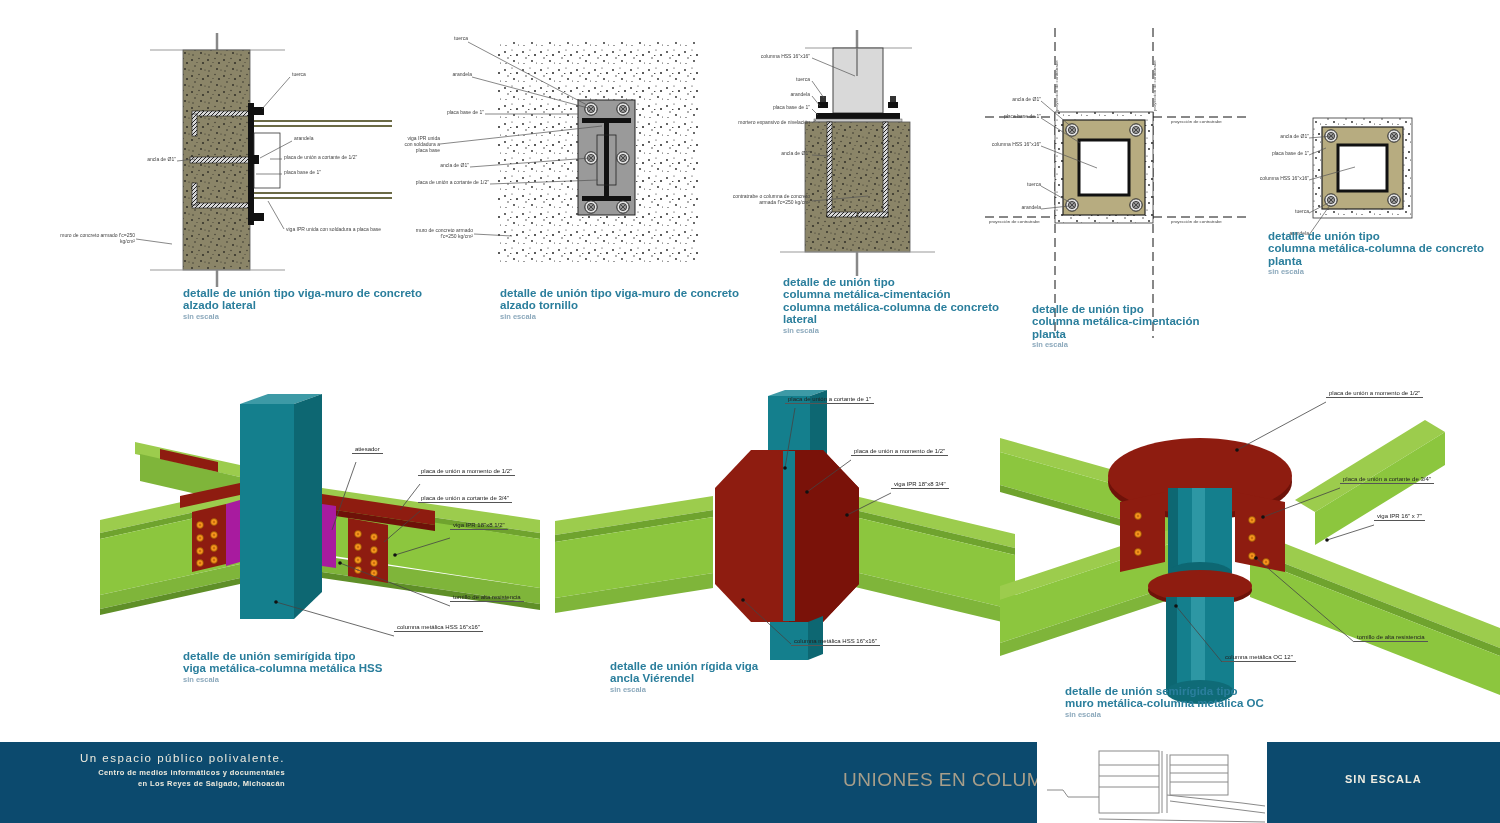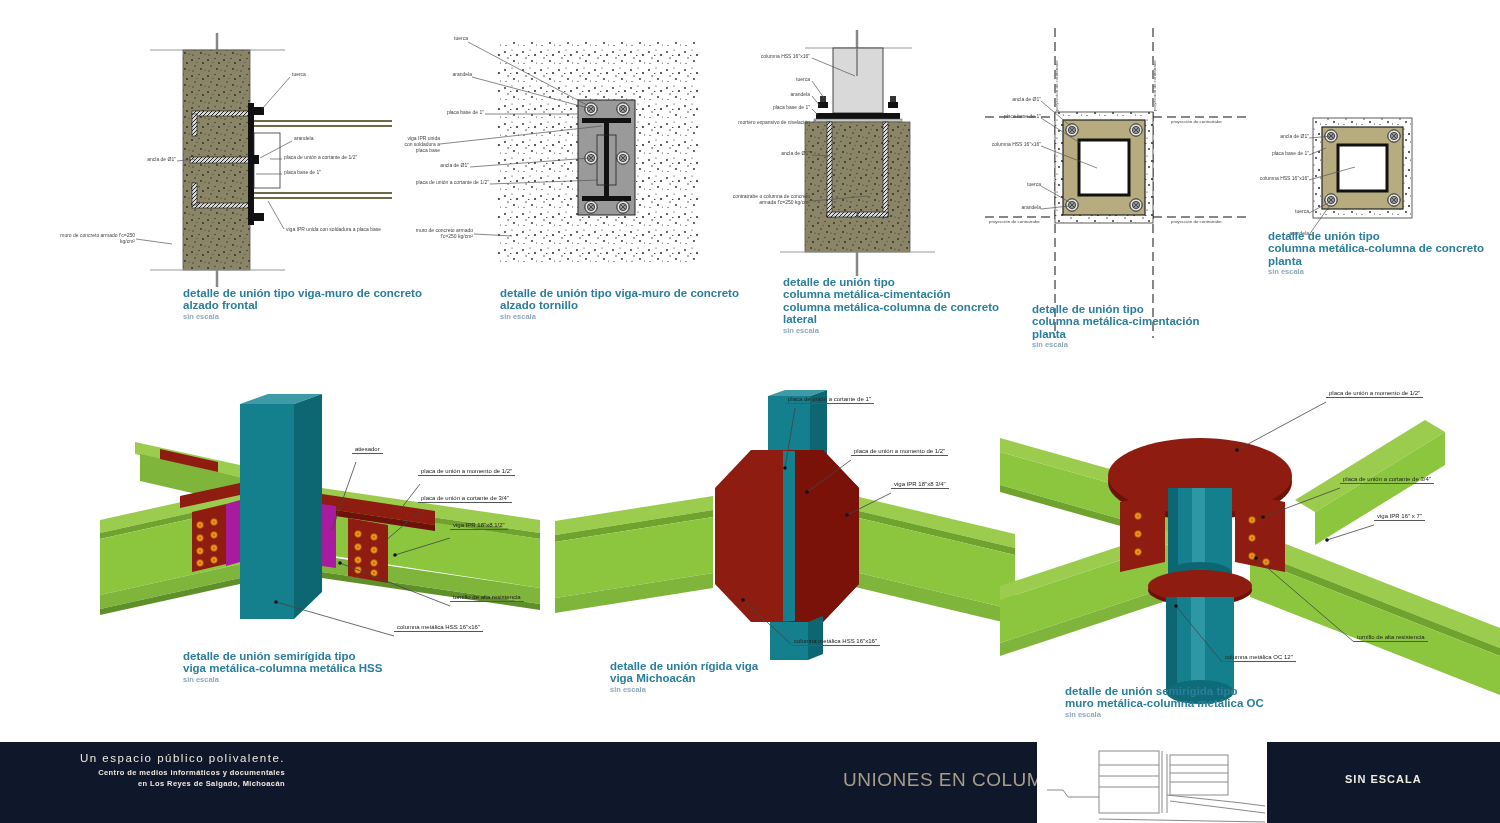--- a/index.html
+++ b/index.html
@@ -9,21 +9,21 @@
   .panel svg{position:absolute;left:0;top:0;}
   .lbl{position:absolute;font-size:5px;line-height:1.2;color:#444;white-space:nowrap;}
   .lbl.r{text-align:right;}
   .lbl.wrap{white-space:normal;}
   .vlbl{position:absolute;font-size:4.4px;color:#555;white-space:nowrap;
         transform:rotate(-90deg);transform-origin:left bottom;}
   .call{position:absolute;font-size:6px;color:#222;white-space:nowrap;
         border-bottom:0.8px solid #555;padding:0 3px 1px 3px;}
   .title{position:absolute;color:#2A7E9C;font-weight:bold;font-size:11.5px;line-height:1.08;}
   .title .scale{display:block;color:#8CA9BC;font-size:7.5px;font-weight:bold;margin-top:1px;}
-  .footer{position:absolute;left:0;top:742px;width:1500px;height:81px;background:#0f172a;}
+  .footer{position:absolute;left:0;top:742px;width:1500px;height:81px;background:#0c4a6e;}
   .f-left{position:absolute;right:1215px;top:10px;width:320px;text-align:right;color:#EFEBDE;}
   .f-tagline{font-size:11.5px;letter-spacing:1.5px;margin-bottom:4px;}
   .f-sub{font-size:7.5px;font-weight:bold;letter-spacing:0.4px;line-height:1.45;}
   .f-sheet{position:absolute;left:385px;top:22px;font-size:25px;letter-spacing:2px;color:#F4F1E5;}
   .f-section{position:absolute;left:843px;top:27px;font-size:19px;letter-spacing:0.5px;color:#A79E8A;}
   .f-logo{position:absolute;left:1037px;top:0;width:230px;height:81px;background:#ffffff;}
   .f-scale{position:absolute;left:1345px;top:31px;font-size:11px;font-weight:bold;letter-spacing:1px;color:#F0EDE1;}
 </style>
 </head>
 <body>
@@ -112,21 +112,21 @@
   <div class="lbl" style="left:262px;top:46px">tuerca</div>
   <div class="lbl" style="left:264px;top:110px">arandela</div>
   <div class="lbl" style="left:254px;top:129px">placa de unión a cortante de 1/2"</div>
   <div class="lbl" style="left:254px;top:144px">placa base de 1"</div>
   <div class="lbl r" style="left:96px;top:131px;width:50px">ancla de Ø1"</div>
   <div class="lbl" style="left:256px;top:201px">viga IPR unida con soldadura a placa base</div>
   <div class="lbl r wrap" style="left:25px;top:207px;width:80px">muro de concreto armado f'c=250 kg/cm²</div>
 </div>
 <div class="title" style="left:183px;top:287px">
   <span>detalle de unión tipo viga-muro de concreto</span><br>
-  <span>alzado frontal</span>
+  <span>alzado lateral</span>
   <span class="scale">sin escala</span>
 </div>
 
 <div class="panel" style="left:430px;top:30px;width:295px;height:290px">
   <svg width="295" height="290" viewBox="0 0 295 290">
     <rect x="68" y="12" width="200" height="220" fill="url(#spkW)"></rect>
     <rect x="148" y="70" width="57" height="115" fill="#9a9a9a" stroke="#222" stroke-width="1"></rect>
     <rect x="152" y="88" width="49" height="5" fill="#111"></rect>
     <rect x="152" y="166" width="49" height="5" fill="#111"></rect>
     <rect x="174" y="93" width="5" height="73" fill="#111"></rect>
@@ -391,21 +391,21 @@
           <circle cx="188" cy="212" r="1.8"></circle>
     </g>
   </svg>
   <div class="call" style="left:230px;top:8px">placa de unión a cortante de 1"</div>
   <div class="call" style="left:296px;top:60px">placa de unión a momento de 1/2"</div>
   <div class="call" style="left:336px;top:93px">viga IPR 18"x8 3/4"</div>
   <div class="call" style="left:236px;top:250px">columna metálica HSS 16"x16"</div>
 </div>
 <div class="title" style="left:610px;top:660px">
   <span>detalle de unión rígida viga</span><br>
-  <span>viga Michoacán</span>
+  <span>ancla Viérendel</span>
   <span class="scale">sin escala</span>
 </div>
 
 <div class="panel" style="left:1000px;top:390px;width:500px;height:335px">
   <svg width="500" height="335" viewBox="0 0 500 335">
 
     <polygon points="0,48 195,103 195,117 0,62" fill="#9ccc4d"></polygon>
     <polygon points="0,62 195,117 195,150 0,95" fill="#8CC63E"></polygon>
     <polygon points="0,95 195,150 195,157 0,102" fill="#6fa32e"></polygon>
 

